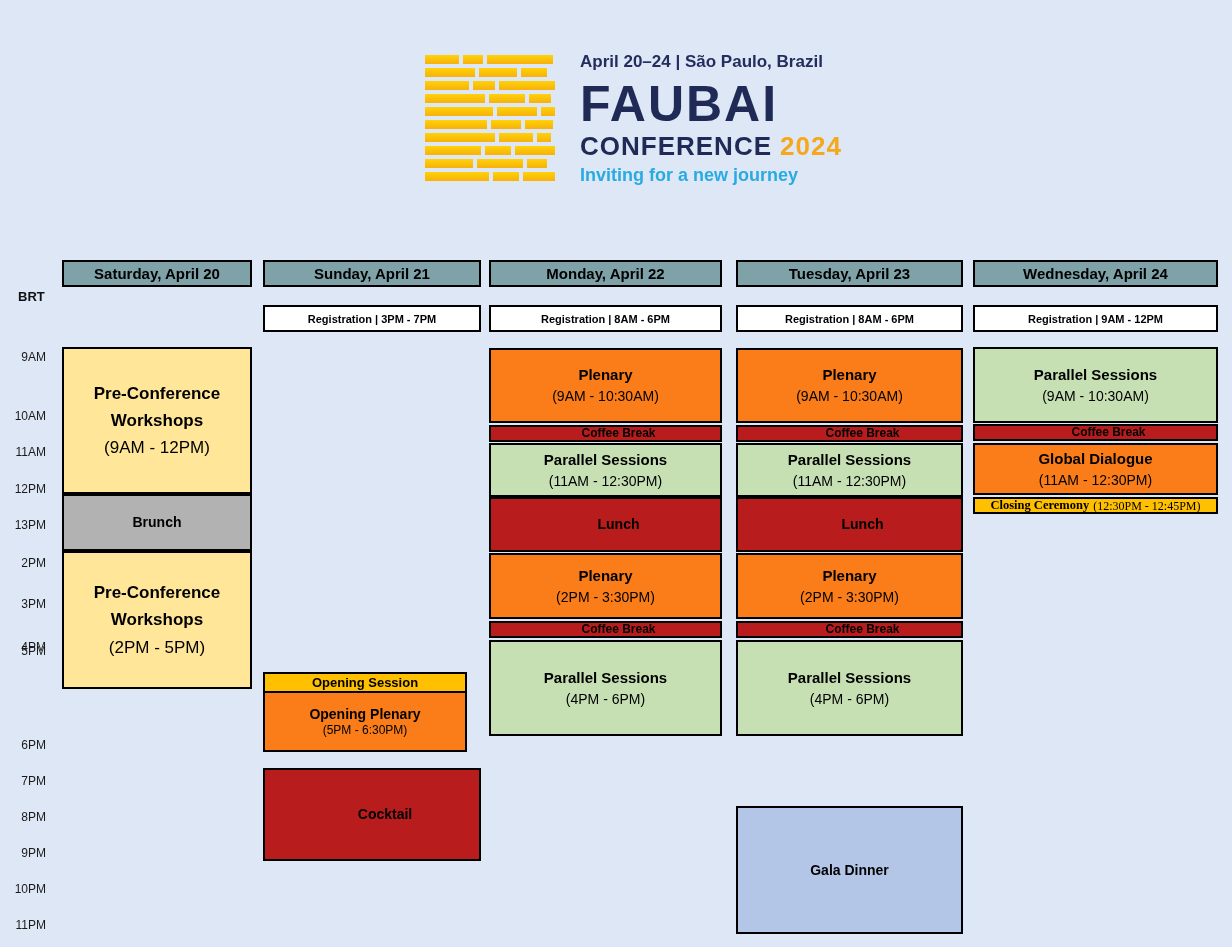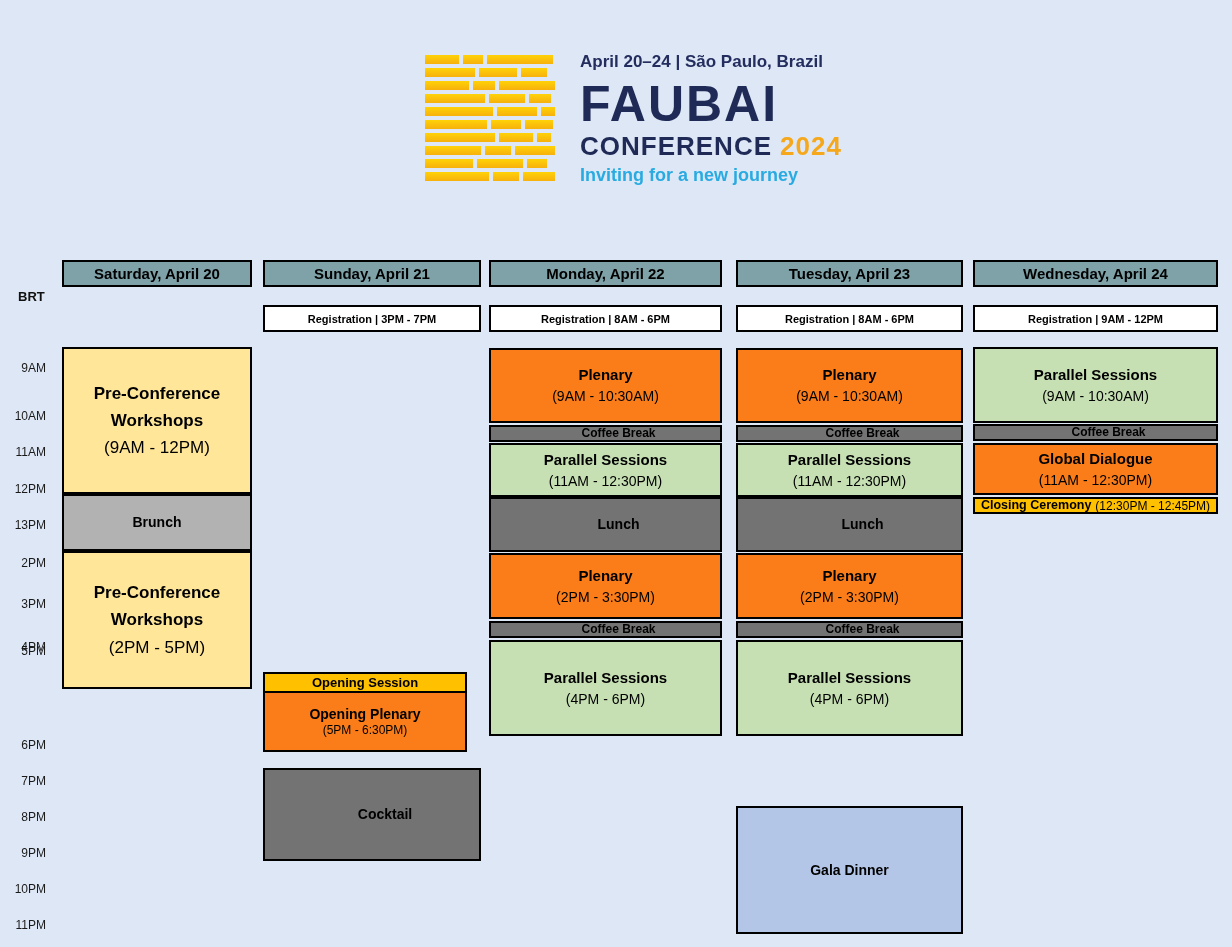--- a/index.html
+++ b/index.html
@@ -46,22 +46,22 @@
     text-align:center;color:#000;
   }
   .ev .t{font-size:15px;font-weight:bold;line-height:1.45;}
   .ev .s{font-size:14px;line-height:1.45;}
   .ev.big .t{font-size:17px;line-height:1.6;}
   .ev.big .s{font-size:17px;line-height:1.6;}
   .ev.strip-ev .t{font-size:12px;line-height:1.2;}
   .c-orange{background:#FA7D1A;}
   .c-green{background:#C6E0B4;}
   .c-yellow{background:#FFE699;}
-  .c-gold{background:#FFC000;}
-  .c-gray{background:#737373;padding-left:26px;}
+  .c-gold{background:#FFC000;font-family:Liberation Serif, serif;}
+  .c-gray{background:#b91c1c;padding-left:26px;}
   .c-gray-d{background:#B2B2B2;}
   .c-blue{background:#B4C6E7;}
   
   .ev-group{
     position:absolute;border:2px solid #000;box-sizing:border-box;
     display:flex;flex-direction:column;color:#000;text-align:center;
   }
   .ev-group .strip{
     background:#FFC000;border-bottom:2px solid #000;
     font-size:13px;font-weight:bold;line-height:17px;height:19px;box-sizing:border-box;
@@ -123,21 +123,21 @@
     </g>
   </svg>
   <div class="logo-text">
     <div class="logo-dates"><span class="ld-b">April 20–24</span><span> | São Paulo, Brazil</span></div>
     <div class="logo-brand">FAUBAI</div>
     <div class="logo-conf"><span>CONFERENCE</span><span class="logo-year">2024</span></div>
     <div class="logo-slogan">Inviting for a new journey</div>
   </div>
 
   <div class="brt">BRT</div>
-  <div class="tl" style="top:361px">9AM</div>
+  <div class="tl" style="top:350px">9AM</div>
   <div class="tl" style="top:409px">10AM</div>
   <div class="tl" style="top:445px">11AM</div>
   <div class="tl" style="top:482px">12PM</div>
   <div class="tl" style="top:518px">13PM</div>
   <div class="tl" style="top:556px">2PM</div>
   <div class="tl" style="top:597px">3PM</div>
   <div class="tl" style="top:640px">4PM</div>
   <div class="tl" style="top:644px">5PM</div>
   <div class="tl" style="top:738px">6PM</div>
   <div class="tl" style="top:774px">7PM</div>

